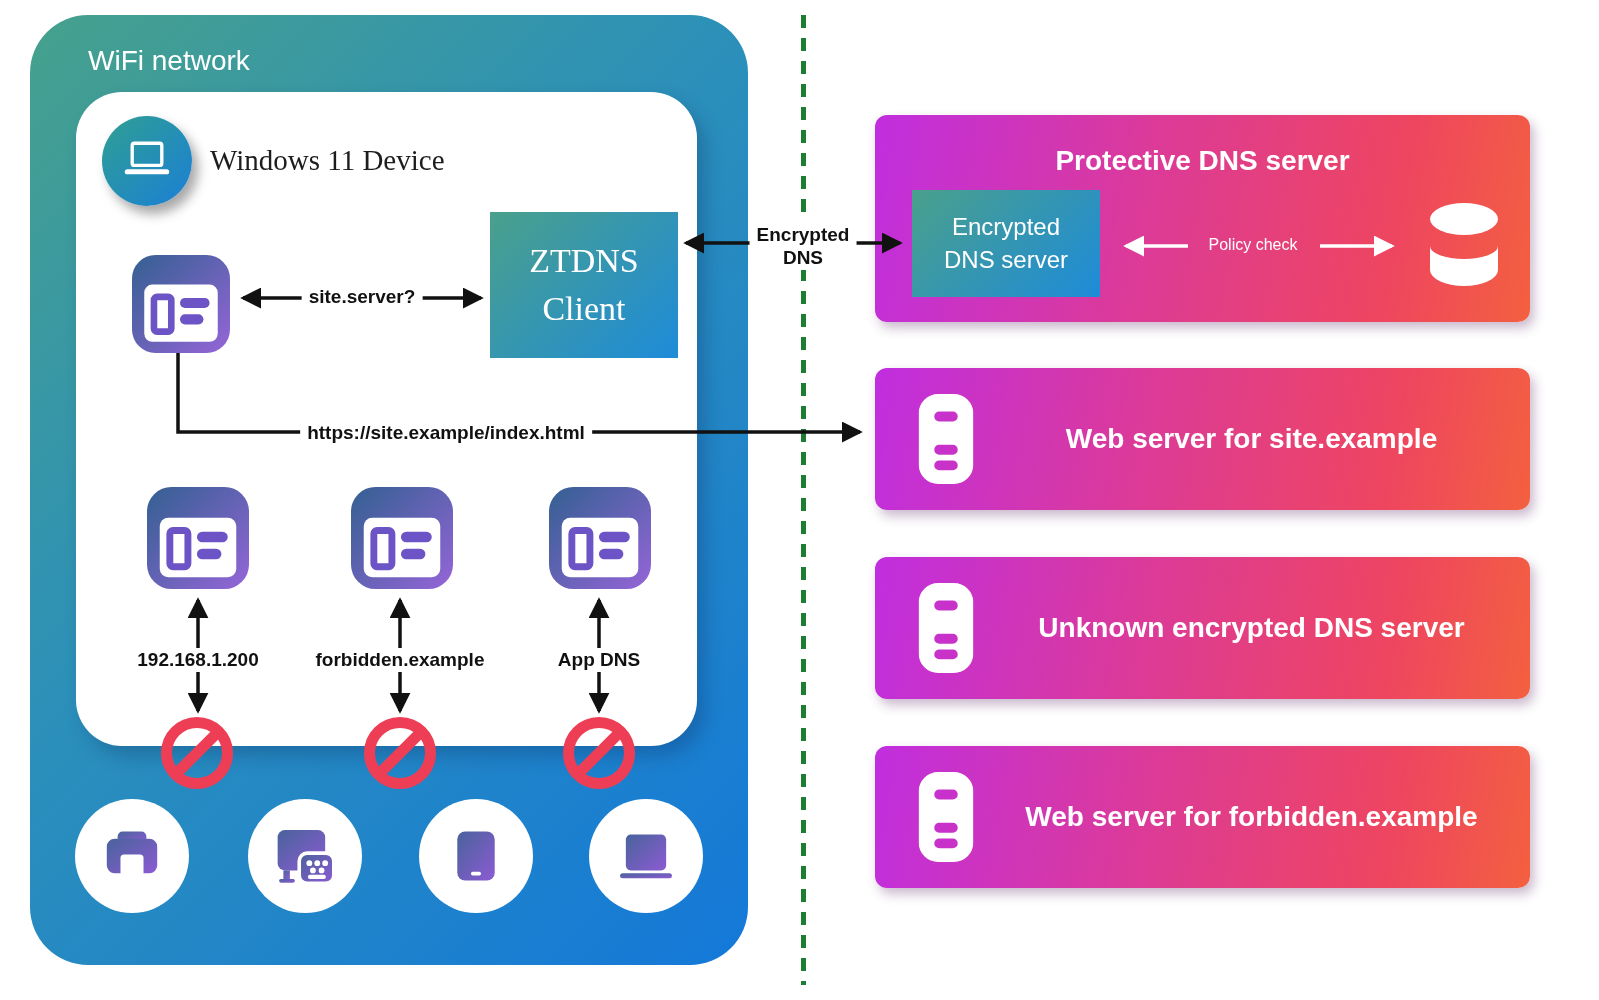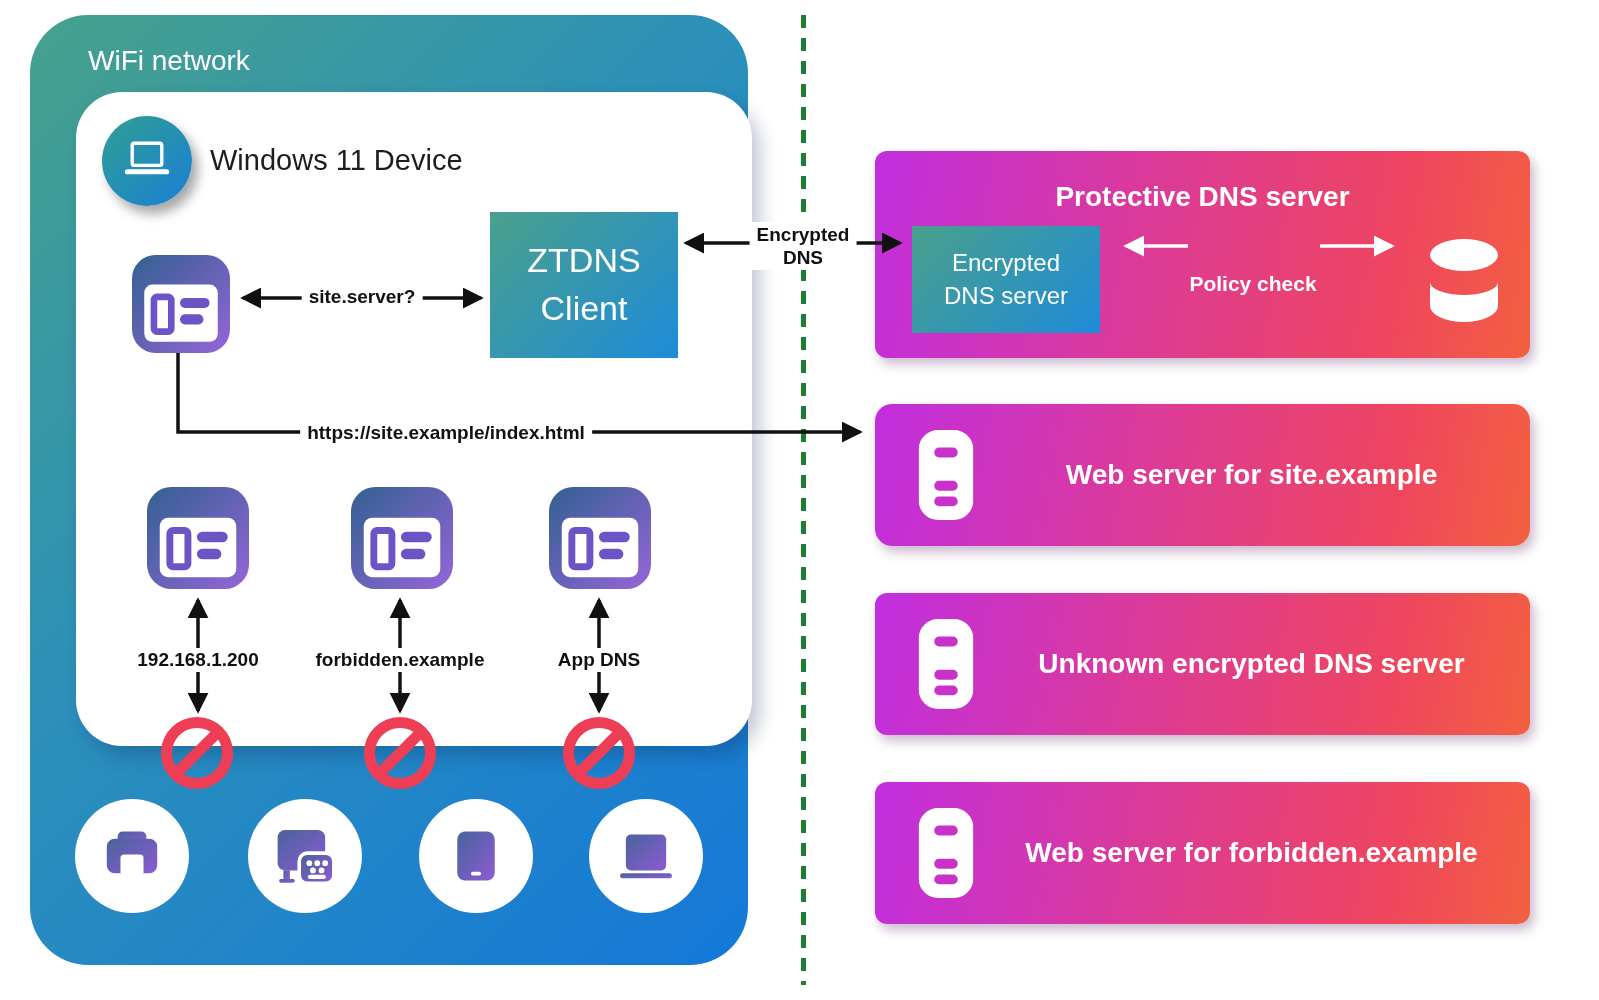--- a/index.html
+++ b/index.html
@@ -3,22 +3,22 @@
 <meta charset="utf-8">
 <style>
   html,body{margin:0;padding:0;background:#fff;}
   .canvas{position:relative;width:1599px;height:1000px;background:#fff;overflow:hidden;
           font-family:"Liberation Sans",sans-serif;color:#111;}
 
   
   .wifi-box{position:absolute;left:30px;top:15px;width:718px;height:950px;border-radius:58px;
             background:linear-gradient(135deg,#46a18c 0%,#2b8fbb 45%,#1478d9 100%);}
   .wifi-label{position:absolute;left:58px;top:30px;color:#fff;font-size:28px;font-weight:400;}
-  .device-box{position:absolute;left:46px;top:77px;width:676px;height:654px;border-radius:46px;
-              background:#fff;box-shadow:8px 10px 18px rgba(10,30,80,.25);}
+  .device-box{position:absolute;left:46px;top:77px;width:621px;height:654px;border-radius:46px;
+              background:#fff;box-shadow:8px 10px 18px rgba(10,30,80,.25);font-family:Liberation Serif, serif;}
   .laptop-badge{position:absolute;left:26px;top:24px;width:90px;height:90px;border-radius:50%;
                 background:linear-gradient(135deg,#2f9f92,#1b7fd6);
                 box-shadow:6px 8px 12px rgba(0,0,0,.35);display:flex;align-items:center;justify-content:center;}
   .device-title{position:absolute;left:134px;top:52px;font-size:29px;color:#1d1d1d;}
   .ztdns-box{position:absolute;left:414px;top:120px;width:188px;height:146px;
              background:linear-gradient(135deg,#4aa08b,#1e8bd9);color:#fff;font-size:34px;
              display:flex;flex-direction:column;align-items:center;justify-content:center;line-height:1.4;}
   .app-icon{position:absolute;width:102px;height:102px;}
   .app-icon svg{display:block;width:100%;height:100%;}
 
@@ -37,29 +37,29 @@
   .dev-circle{position:absolute;width:114px;height:114px;border-radius:50%;background:#fff;
               display:flex;align-items:center;justify-content:center;}
   .dev-circle svg{width:72px;height:72px;display:block;}
 
   
   .dash-line{position:absolute;left:801px;top:15px;width:5px;height:970px;z-index:1;
              background:repeating-linear-gradient(to bottom,#1f7d33 0 13px,transparent 13px 23px);}
 
   
   .grad-box{background:linear-gradient(100deg,#c02edf 0%,#db3a9a 40%,#ee4560 78%,#f3603f 100%);
-            box-shadow:4px 6px 12px rgba(80,20,90,.30);border-radius:12px;position:absolute;margin-top:36px;}
+            box-shadow:4px 6px 12px rgba(80,20,90,.30);border-radius:12px;position:absolute;}
   .protective-box{left:875px;top:115px;width:655px;height:207px;}
   .protective-title{position:absolute;left:0;right:0;top:30px;text-align:center;color:#fff;
                     font-size:28px;font-weight:700;}
   .enc-server-box{position:absolute;left:37px;top:75px;width:188px;height:107px;
                   background:linear-gradient(135deg,#4aa08b,#1e8bd9);color:#fff;font-size:24px;
                   display:flex;flex-direction:column;align-items:center;justify-content:center;line-height:1.35;}
   .policy-lab{position:absolute;left:378px;top:121px;transform:translateX(-50%);color:#fff;
-              font-size:21px;font-weight:700;white-space:nowrap;}
+              font-size:16px;font-weight:400;white-space:nowrap;}
   .db-icon{position:absolute;left:553px;top:87px;width:72px;height:92px;}
 
   .server-row{left:875px;width:655px;height:142px;}
   .server-row .srv-icon{position:absolute;left:43px;top:26px;width:56px;height:90px;}
   .server-row .row-label{position:absolute;left:110px;right:12px;top:0;bottom:0;display:flex;
                          align-items:center;justify-content:center;color:#fff;font-size:28px;
                          font-weight:700;white-space:nowrap;}
 
   .overlay-svg{position:absolute;left:0;top:0;width:1599px;height:1000px;z-index:2;pointer-events:none;}
   .k{stroke:#111;stroke-width:3.5;fill:none;}
@@ -236,21 +236,21 @@
     <div class="enc-server-box">
       <span>Encrypted</span>
       <span>DNS server</span>
     </div>
     <span class="policy-lab">Policy check</span>
     <svg class="db-icon" viewBox="0 0 72 92">
         <use href="#sym-db"></use>
       </svg>
   </div>
 
-  <div class="grad-box server-row" style="top:368px;border-radius:17px;">
+  <div class="grad-box server-row" style="top:368px;">
     <svg class="srv-icon" viewBox="0 0 56 92">
         <use href="#sym-server"></use>
       </svg>
     <div class="row-label">Web server for site.example</div>
   </div>
   <div class="grad-box server-row" style="top:746px;">
     <svg class="srv-icon" viewBox="0 0 56 92">
         <use href="#sym-server"></use>
       </svg>
     <div class="row-label">Web server for forbidden.example</div>

